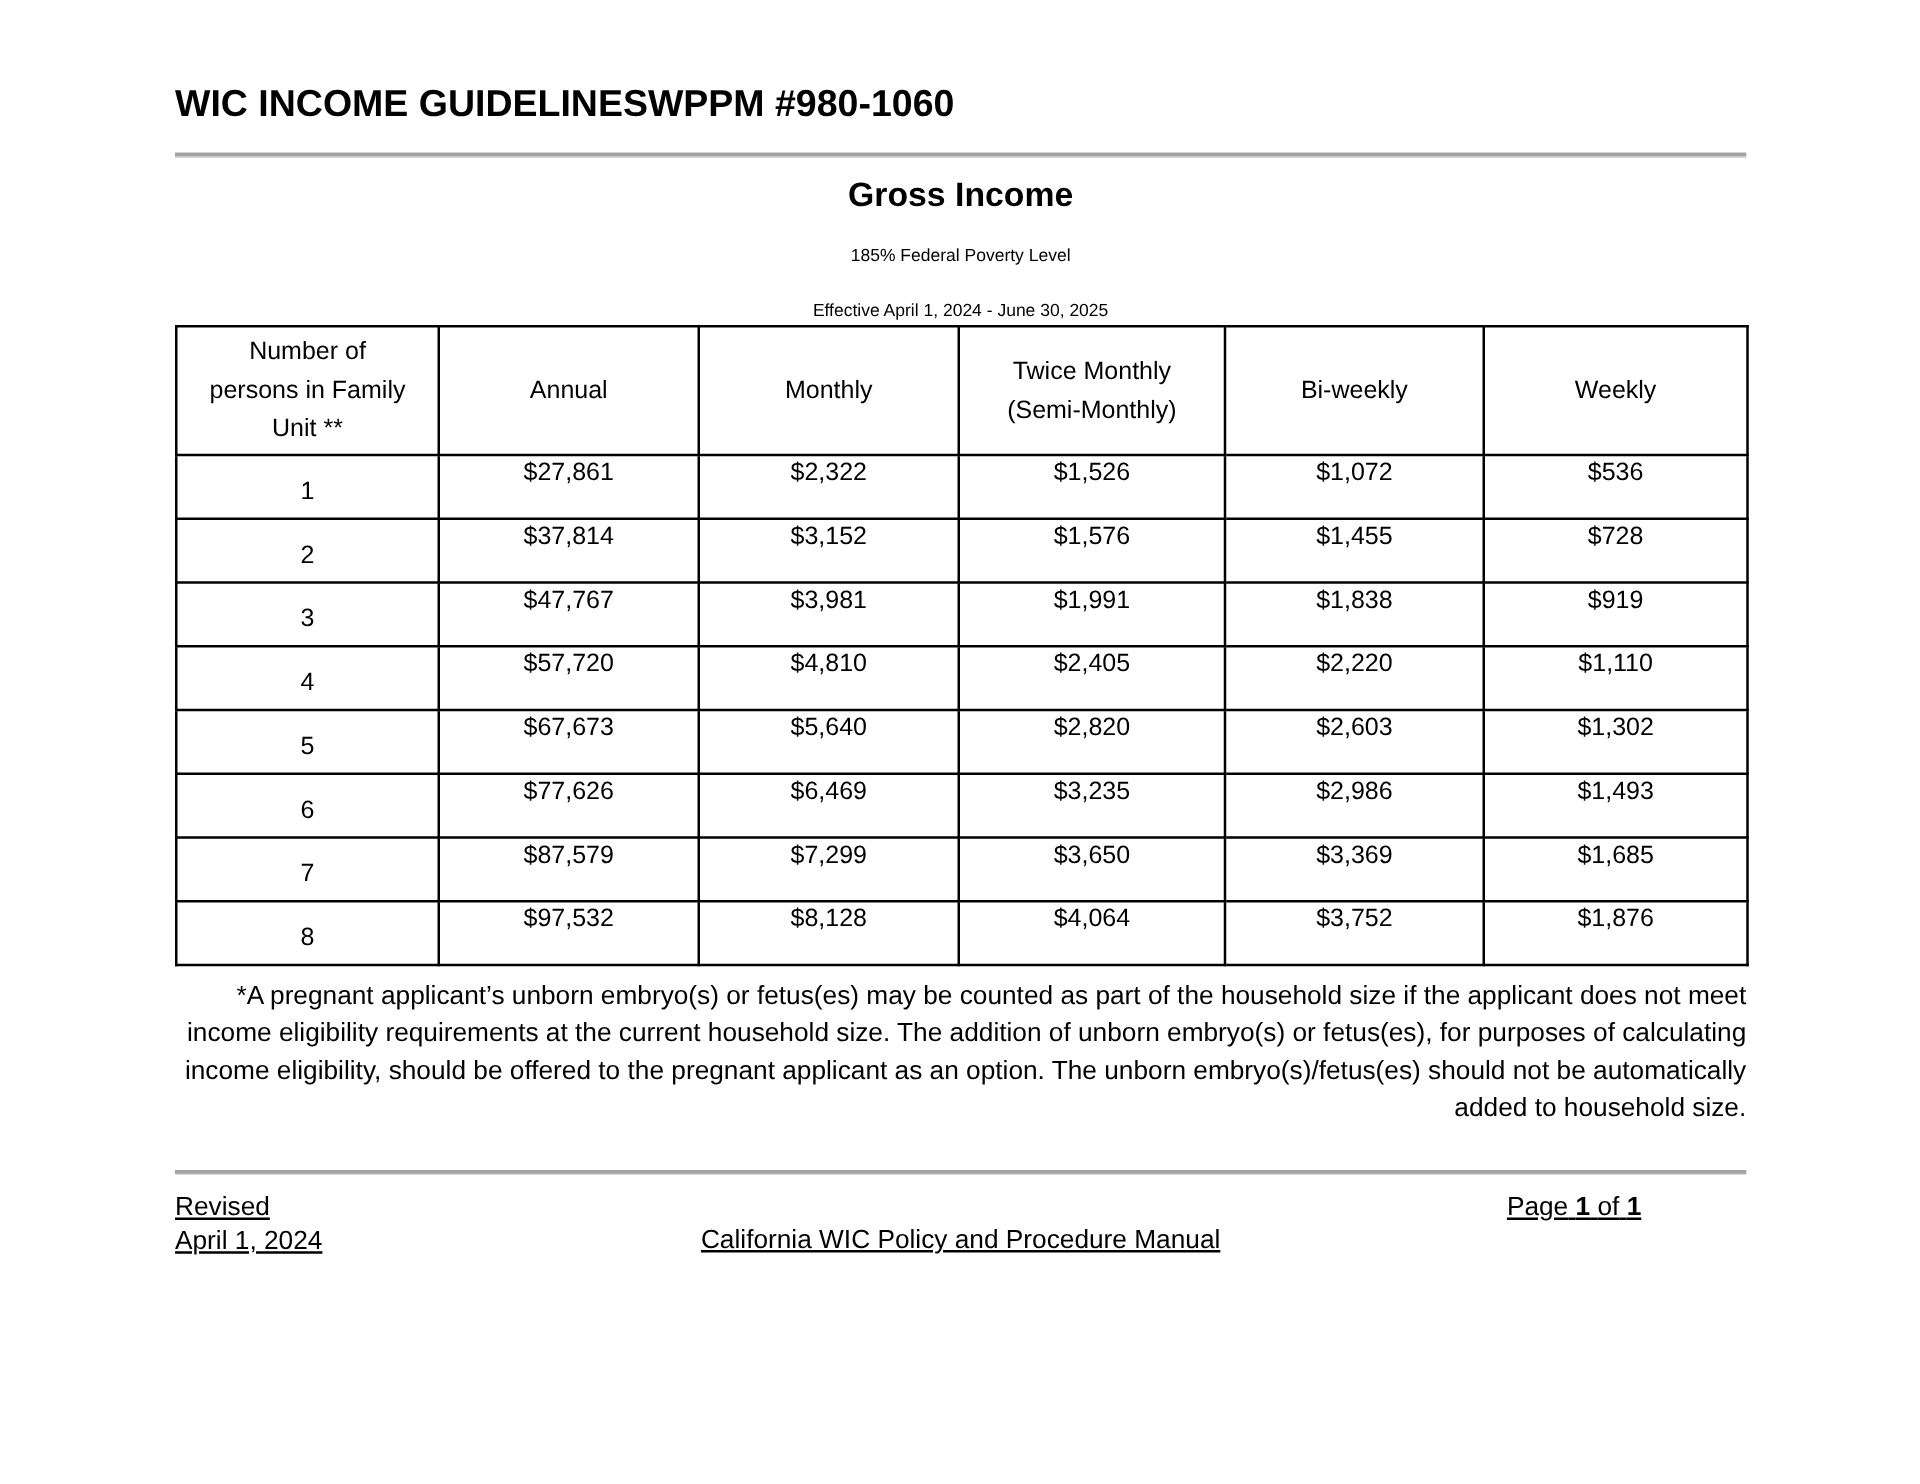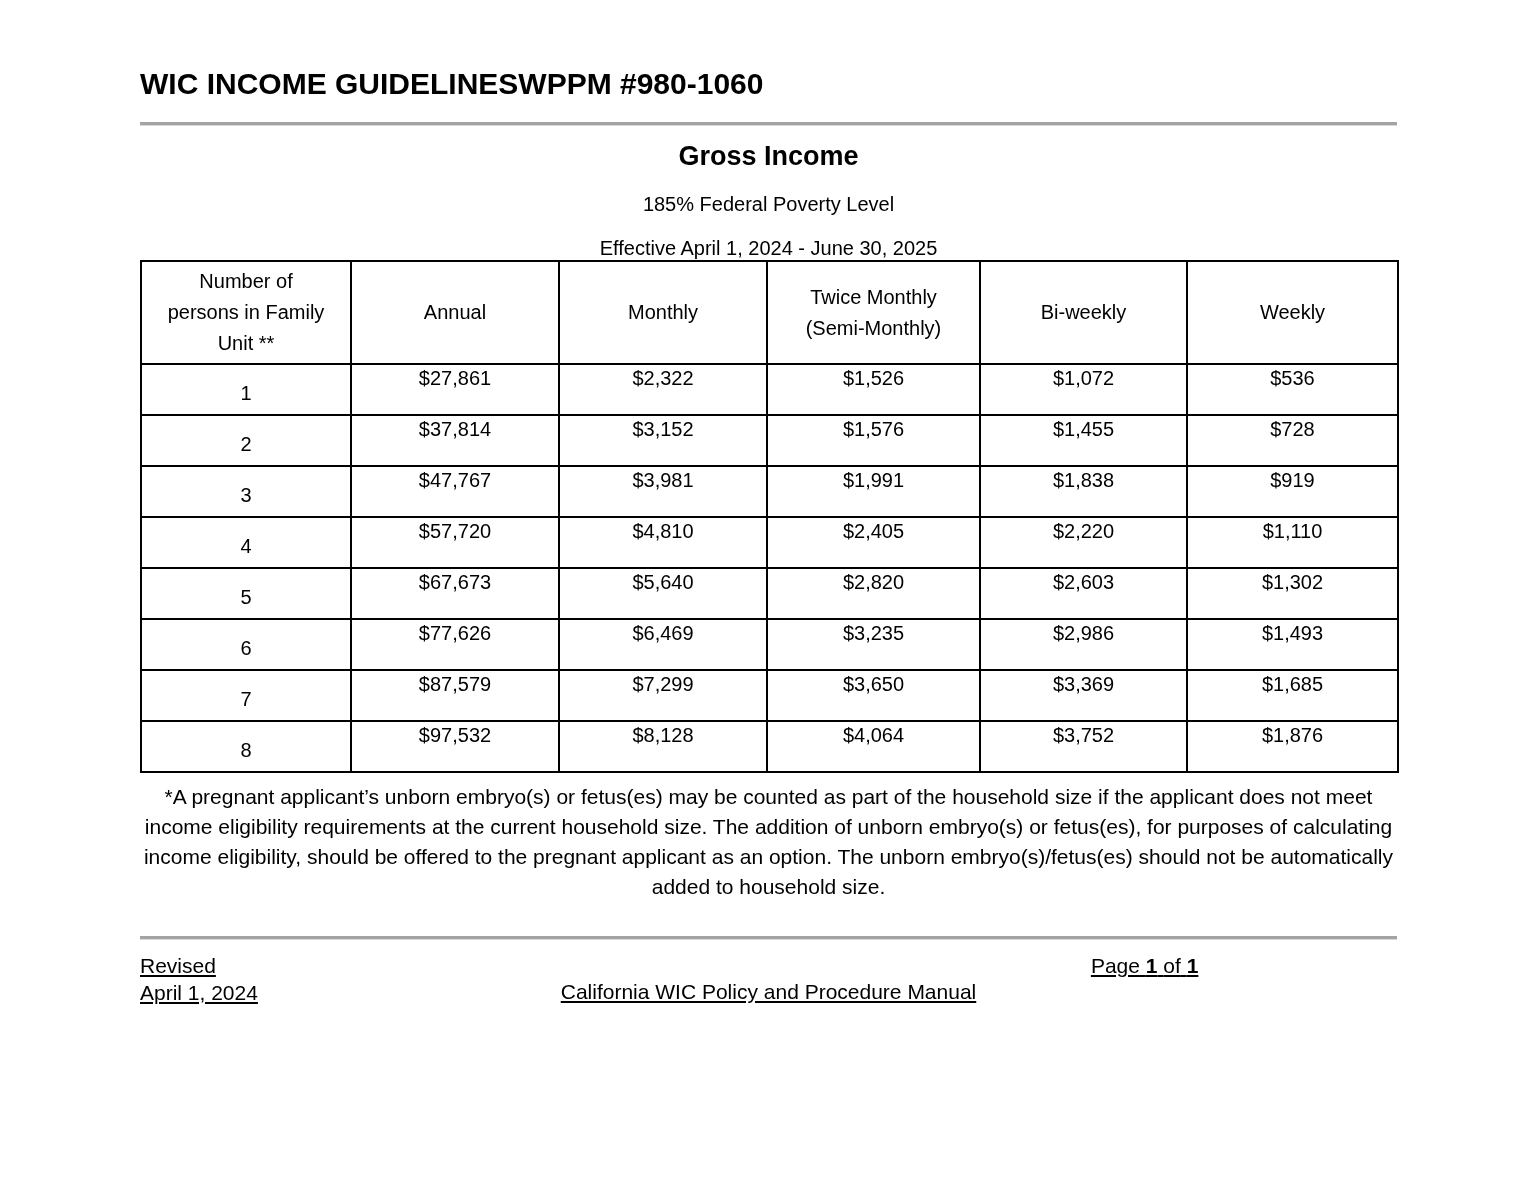--- a/index.html
+++ b/index.html
@@ -40,21 +40,21 @@
   .section-title {
     margin-top: 14px;
     text-align: center;
     font-size: 27px;
     font-weight: 700;
     line-height: 32px;
   }
   .subtitle {
     margin-top: 20px;
     text-align: center;
-    font-size: 20px;
+    font-size: 14px;
     line-height: 24px;
   }
   
   table.income {
     border-collapse: collapse;
     table-layout: fixed;
     width: 1257px;
     font-size: 20px;
   }
   table.income th, table.income td {
@@ -83,35 +83,35 @@
     height: 74px;
     vertical-align: middle;
     line-height: 30px;
     padding: 2px 8px;
   }
   
   .footnote {
     margin-top: 9px;
     font-size: 21px;
     line-height: 30px;
-    text-align: center;
+    text-align: right;
   }
   
   .footer-divider { margin-top: 34px; }
   .doc-footer {
     margin-top: 12px;
     display: grid;
     grid-template-columns: 1fr auto 1fr;
     font-size: 21px;
     line-height: 27px;
     text-decoration: underline;
   }
   .footer-left  { text-align: left; }
   .footer-center{ text-align: center; margin-top: 26px; }
-  .footer-right { text-align: center; padding-right: 84px; white-space: nowrap; }
+  .footer-right { text-align: right; padding-right: 84px; white-space: nowrap; }
   .footer-right b { font-weight: 700; }
 </style>
 </head>
 <body>
 
 <div class="page">
   <div class="content">
 
     <div class="doc-header">
       <div class="doc-title">WIC INCOME GUIDELINES</div>

